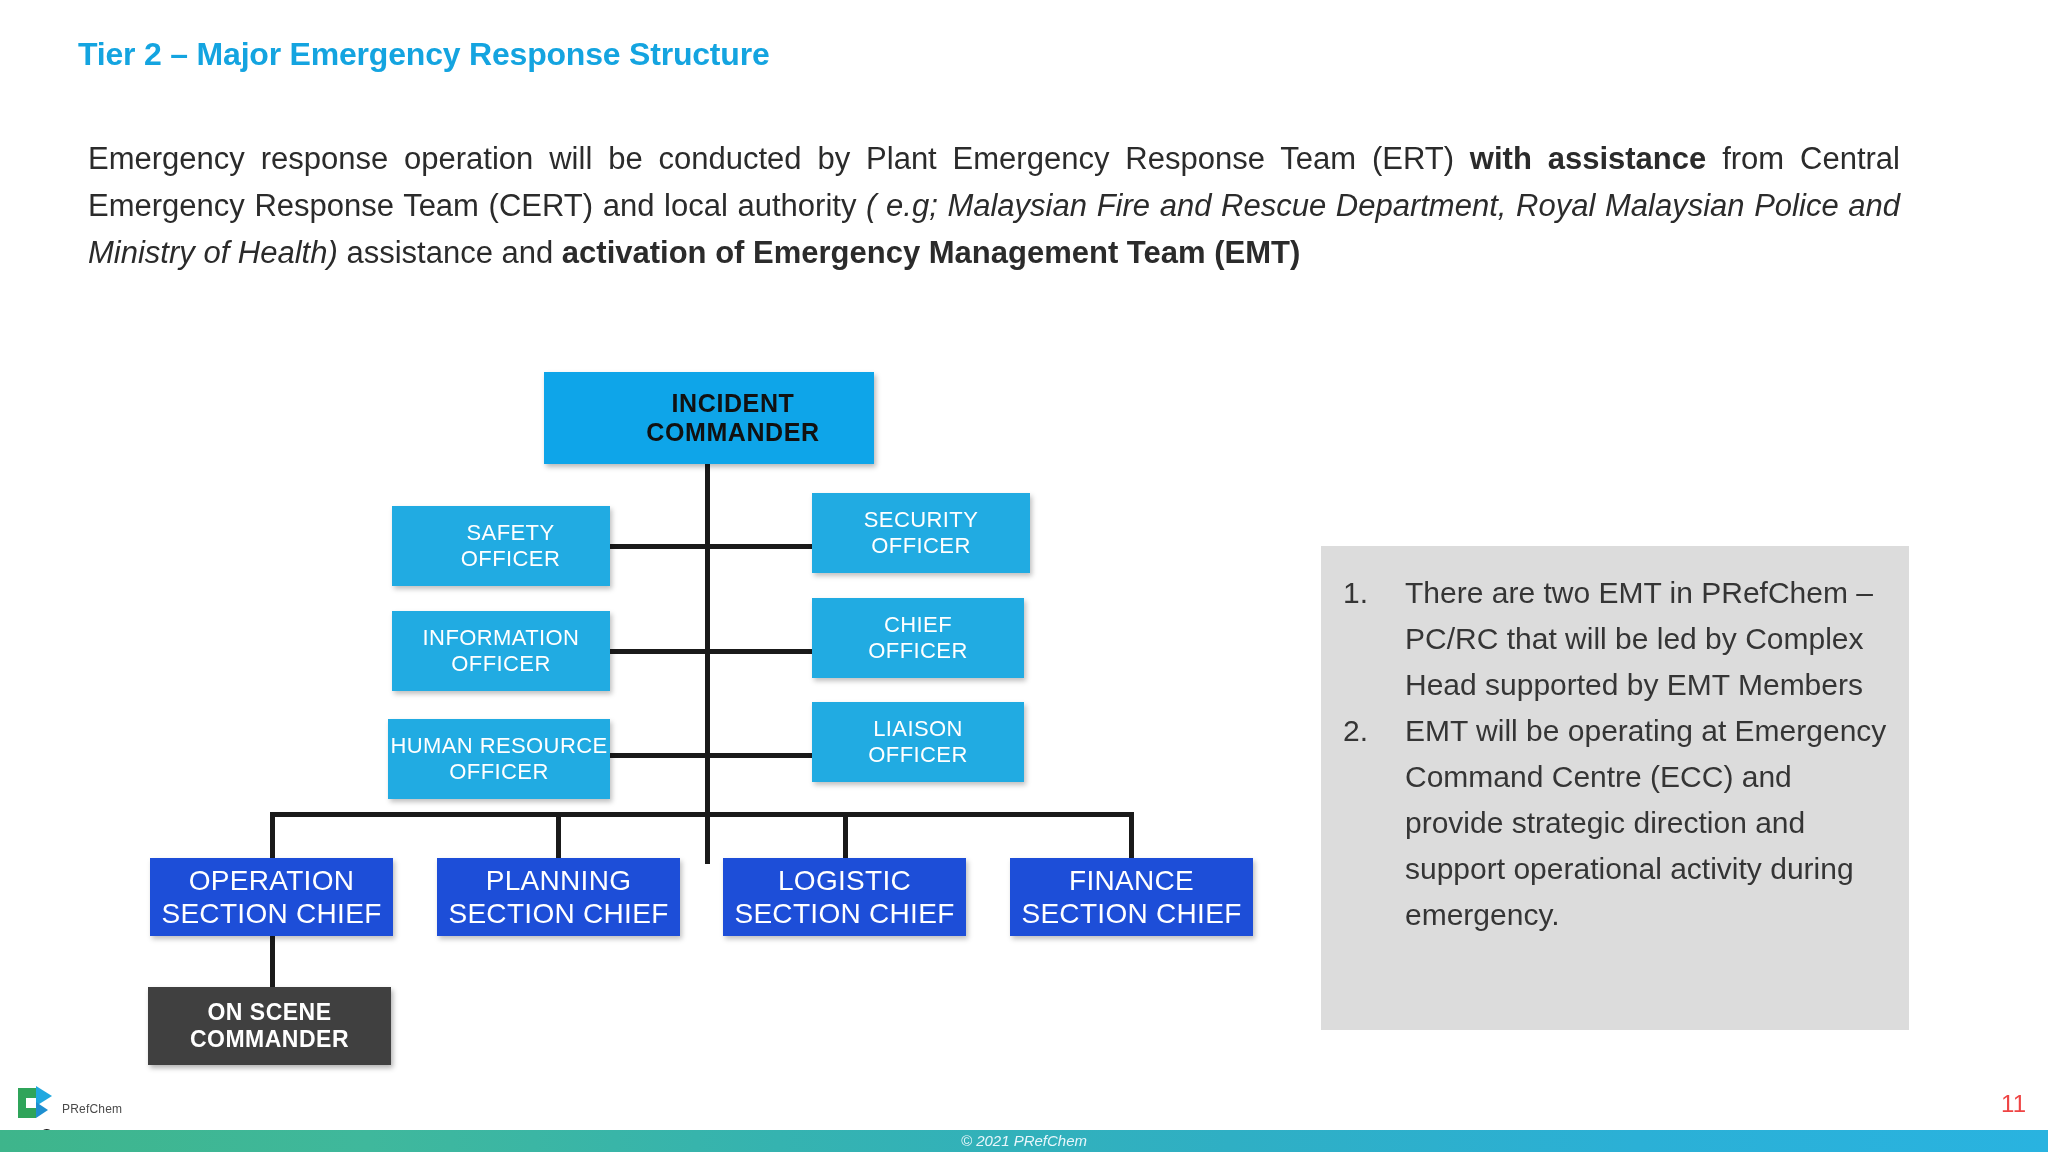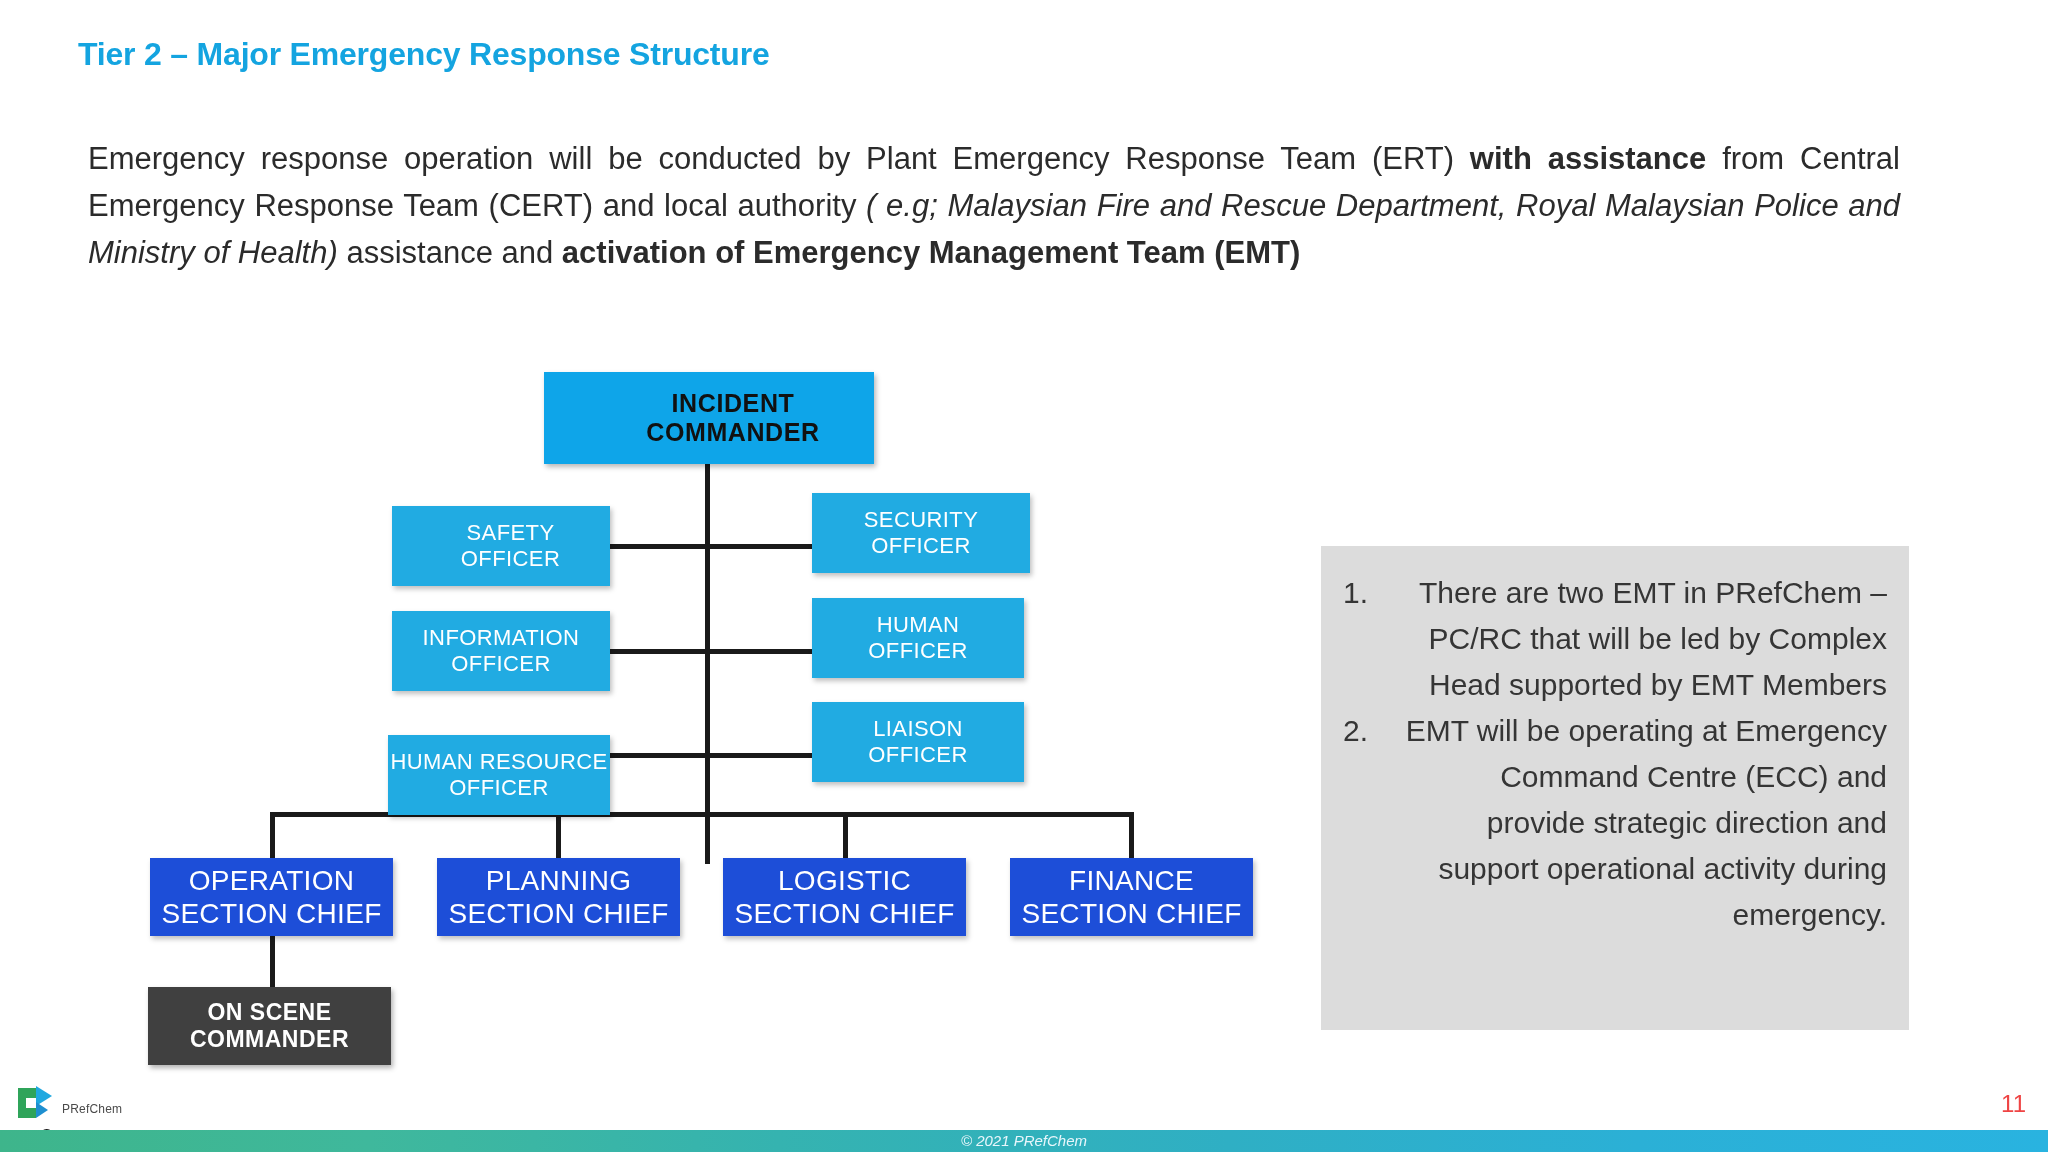--- a/index.html
+++ b/index.html
@@ -76,21 +76,21 @@
   }
   .node-blue {
     background: #21ABE2;
     color: #ffffff;
     font-size: 22px;
     letter-spacing: 0.4px;
     box-shadow: 2px 3px 5px rgba(0,0,0,0.25);
   }
   .node-safety      { left: 392px; top: 176px; width: 218px; height: 80px; padding-left: 19px; }
   .node-information { left: 392px; top: 281px; width: 218px; height: 80px; }
-  .node-hr          { left: 388px; top: 405px; width: 222px; height: 80px; justify-content: center; }
+  .node-hr          { left: 388px; top: 389px; width: 222px; height: 80px; justify-content: center; }
   .node-security    { left: 812px; top: 163px; width: 218px; height: 80px; }
   .node-legal       { left: 812px; top: 268px; width: 212px; height: 80px; }
   .node-liaison     { left: 812px; top: 372px; width: 212px; height: 80px; }
 
   .node-gray {
     background: #1d4ed8;
     color: #ffffff;
     font-size: 28px;
     letter-spacing: 0.3px;
     box-shadow: 2px 3px 5px rgba(0,0,0,0.25);
@@ -143,21 +143,21 @@
     align-items: flex-start;
     font-size: 30px;
     line-height: 46px;
     color: #353535;
   }
   .note-num {
     flex: 0 0 62px;
     text-align: left;
     padding-left: 8px;
   }
-  .note-text { flex: 1 1 auto; text-align: right; }
+  .note-text { flex: 1 1 auto; }
 
   
   #footer-bar {
     position: absolute;
     left: 0;
     bottom: 0;
     width: 2048px;
     height: 22px;
     background: linear-gradient(to right, #3EB58B 0%, #3FB89C 18%, #35B3B0 38%, #2FAFC4 60%, #2BB0D6 80%, #29B3E0 100%);
   }
@@ -260,21 +260,21 @@
     </div>
 
     <div class="node node-blue node-security">
       <div>
         <span class="node-label">SECURITY</span>
         <span class="node-label">OFFICER</span>
       </div>
     </div>
     <div class="node node-blue node-legal">
       <div>
-        <span class="node-label">HUMAN</span>
+        <span class="node-label">CHIEF</span>
         <span class="node-label">OFFICER</span>
       </div>
     </div>
     <div class="node node-blue node-liaison">
       <div>
         <span class="node-label">LIAISON</span>
         <span class="node-label">OFFICER</span>
       </div>
     </div>
 

